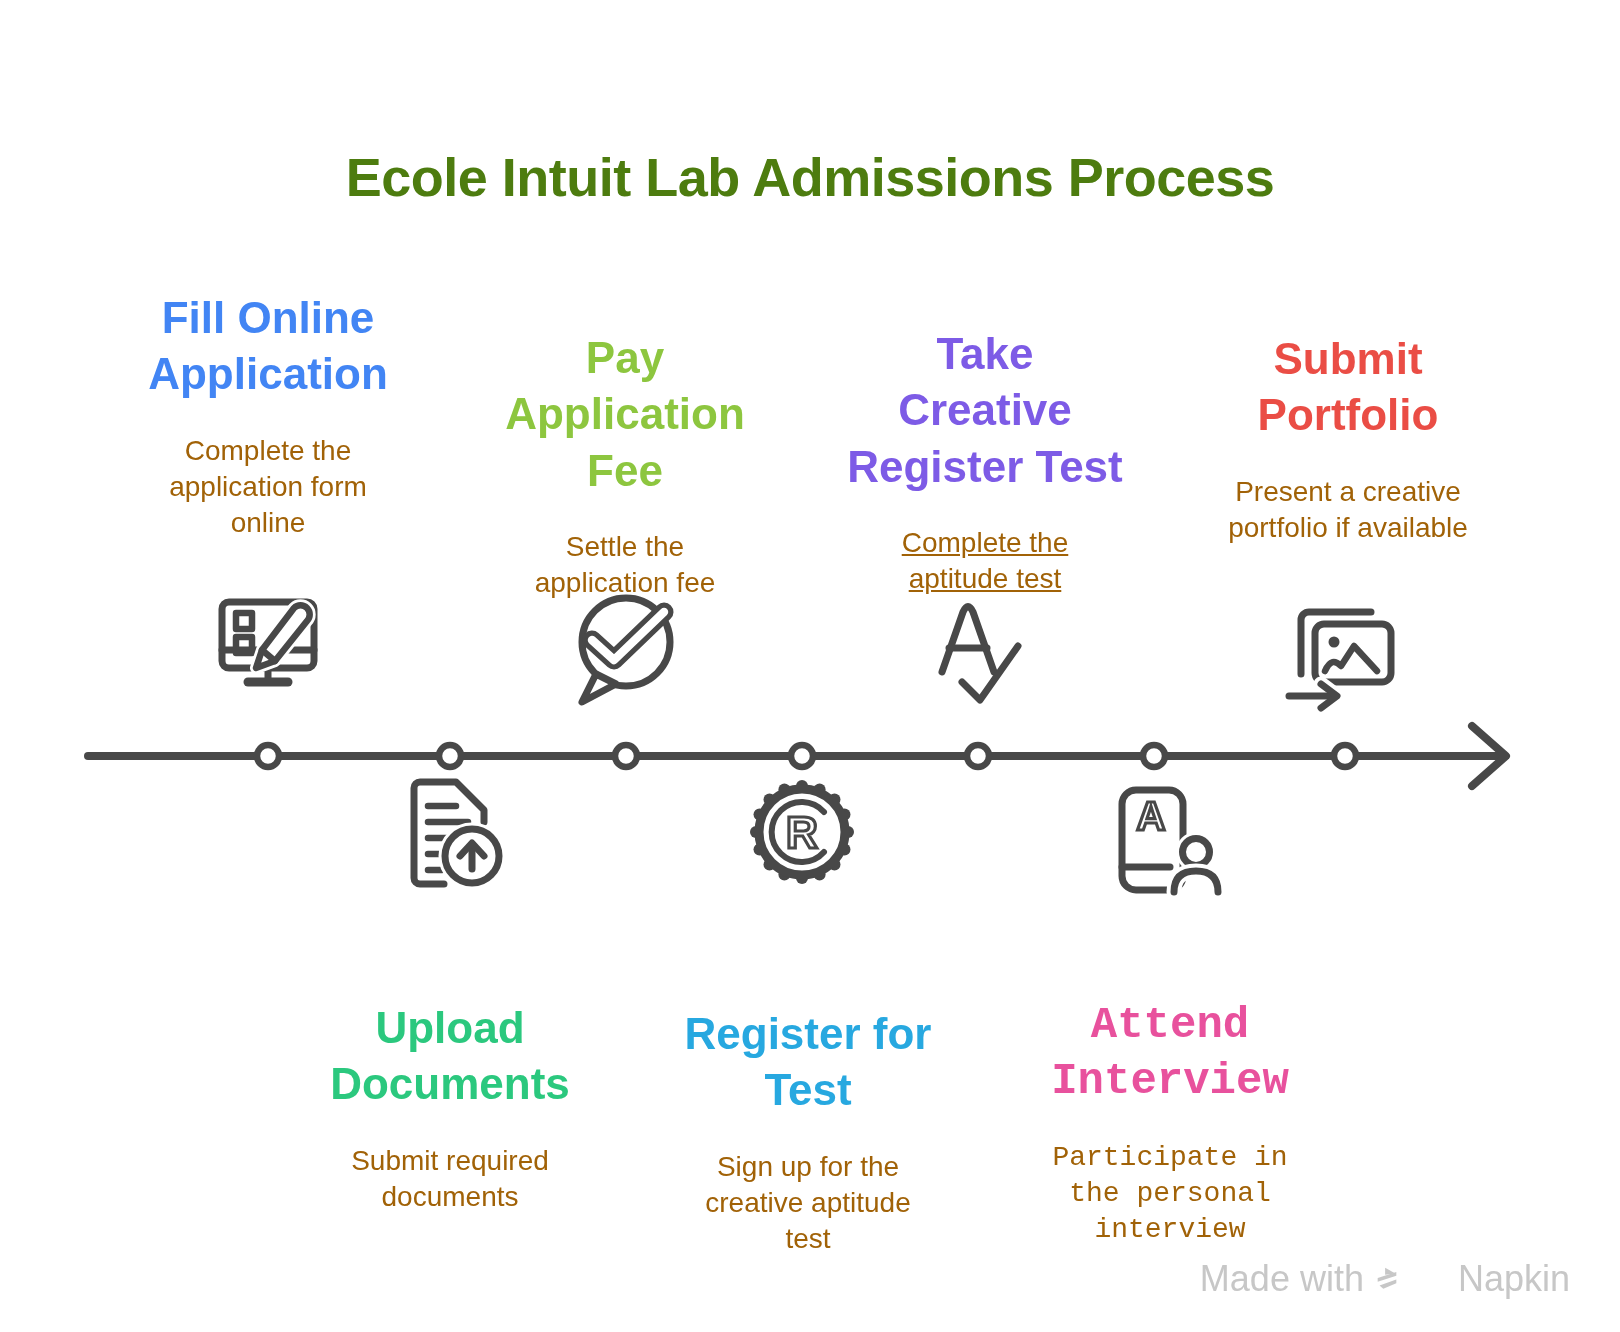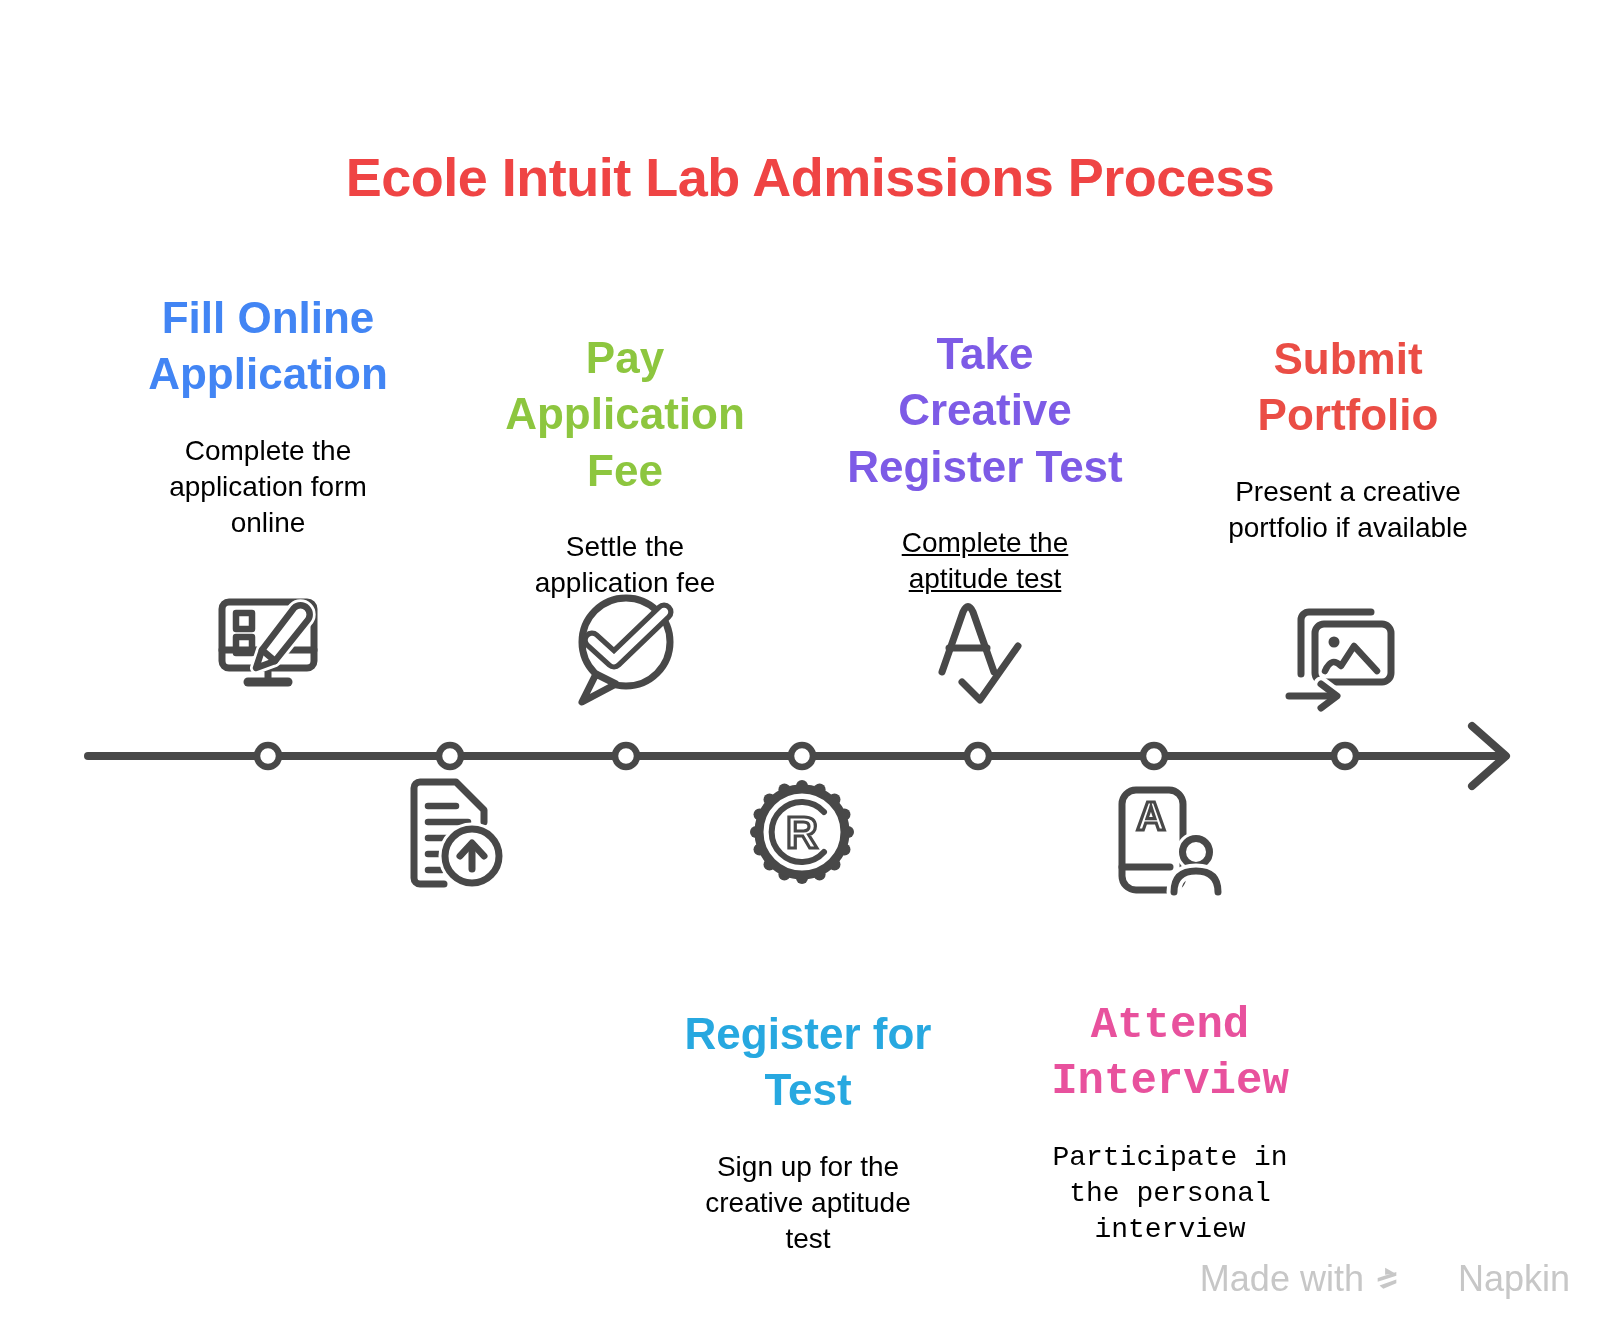--- a/index.html
+++ b/index.html
@@ -1,22 +1,22 @@
 <!DOCTYPE html>
 <html><head>
 <meta charset="utf-8">
 <style>
   html,body{margin:0;padding:0;background:#fff;}
   #canvas{position:relative;width:1620px;height:1332px;background:#ffffff;overflow:hidden;
           font-family:"Liberation Sans","DejaVu Sans",sans-serif;}
   .page-title{position:absolute;top:146px;left:0;width:100%;text-align:center;
-              font-size:54px;font-weight:700;color:#ef4444;letter-spacing:-0.5px;}
+              font-size:54px;font-weight:700;color:#4d7c0f;letter-spacing:-0.5px;}
   .step{position:absolute;text-align:center;}
   .step h3{margin:0 0 30px 0;font-size:44px;font-weight:700;line-height:1.28;}
-  .step p{margin:0 auto;font-size:28px;line-height:1.3;color:#000000;}
+  .step p{margin:0 auto;font-size:28px;line-height:1.3;color:#a16207;}
   #tl-svg{position:absolute;left:0;top:560px;}
   .ic{fill:none;stroke:#484848;stroke-width:7;stroke-linecap:round;stroke-linejoin:round;}
   .ic-thin{fill:none;stroke:#484848;stroke-width:6.5;stroke-linecap:round;stroke-linejoin:round;}
   .icw{fill:none;stroke:#ffffff;stroke-linecap:round;stroke-linejoin:round;}
   .icf{fill:#484848;stroke:none;}
   .ic-letter{fill:none;stroke:#484848;stroke-width:3.2;font-weight:700;text-anchor:middle;
              font-family:"Liberation Sans","DejaVu Sans",sans-serif;}
   .watermark{position:absolute;top:1258px;right:50px;display:flex;align-items:center;gap:10px;
              color:#C7C7C7;font-size:36px;}
   .watermark .brand{font-weight:500;margin-left:48px;}
@@ -38,20 +38,24 @@
   </div>
   <div class="step" style="left:845px;top:326px;width:280px;">
     <h3 style="color: rgb(125, 91, 230);">Take Creative Register Test</h3>
     <p style="max-width:250px;text-decoration:underline;">Complete the aptitude test</p>
   </div>
   <div class="step" style="left:1198px;top:331px;width:300px;">
     <h3 style="color: rgb(234, 77, 69);">Submit Portfolio</h3>
     <p style="max-width:250px;">Present a creative portfolio if available</p>
   </div>
 
+  <div class="step" style="left:330px;top:1000px;width:240px;">
+    <h3 style="color: rgb(43, 200, 126);">Upload Documents</h3>
+    <p style="max-width:250px;">Submit required documents</p>
+  </div>
   <div class="step" style="left:668px;top:1006px;width:280px;">
     <h3 style="color: rgb(39, 168, 224);">Register for Test</h3>
     <p style="max-width:240px;">Sign up for the creative aptitude test</p>
   </div>
   <div class="step" style="left:1020px;top:997px;width:300px;font-family:Liberation Mono, monospace;">
     <h3 style="color: rgb(232, 81, 157);">Attend Interview</h3>
     <p style="max-width:260px;">Participate in the personal interview</p>
   </div>
 
   <svg id="tl-svg" width="1620" height="420" viewBox="0 0 1620 420">

